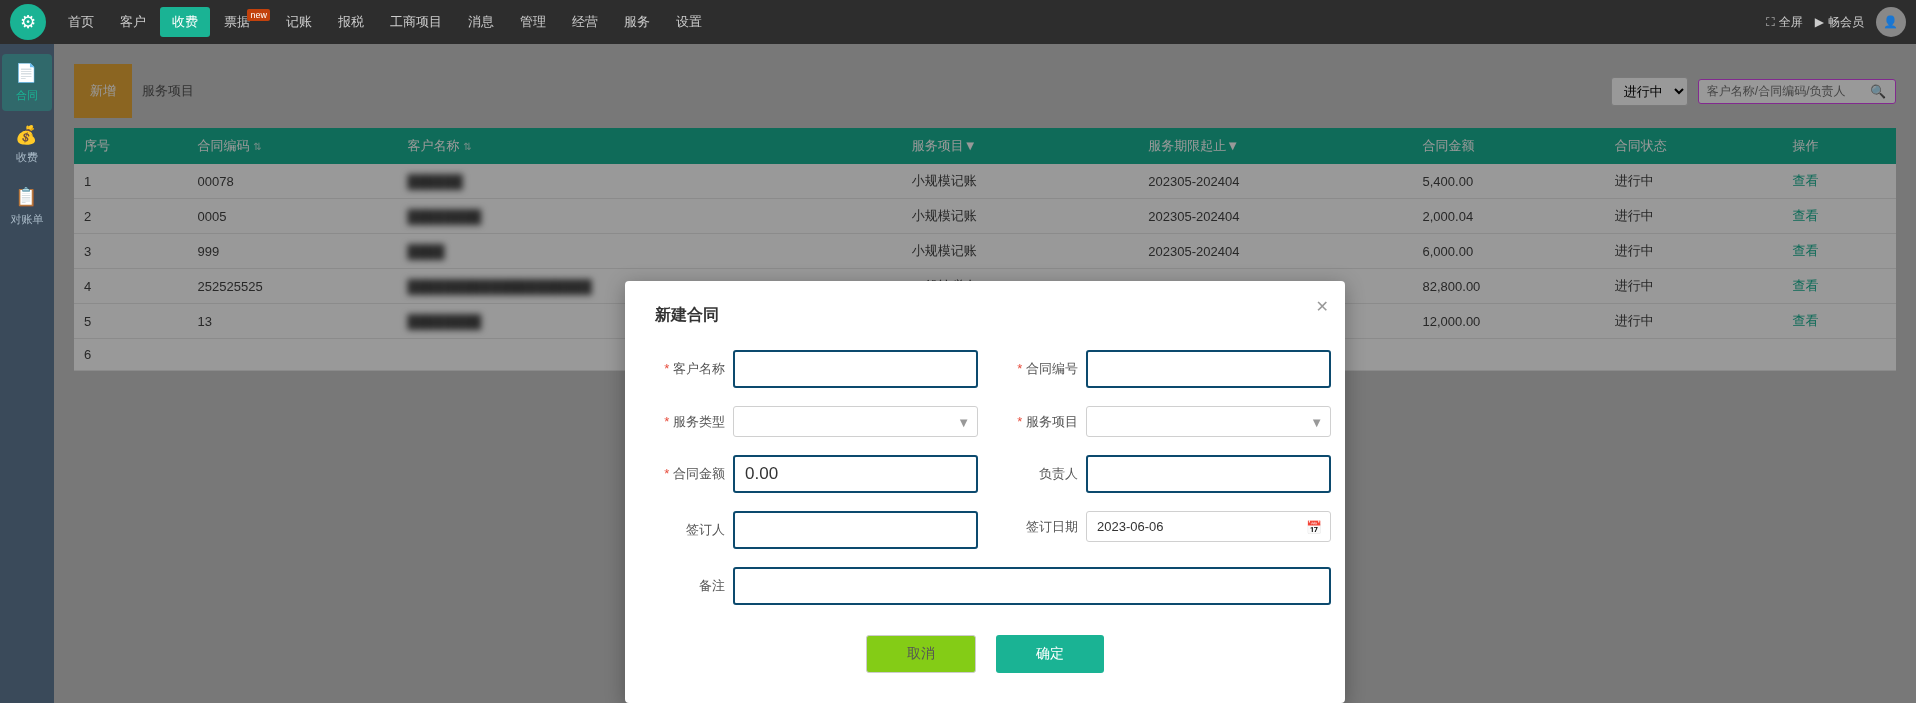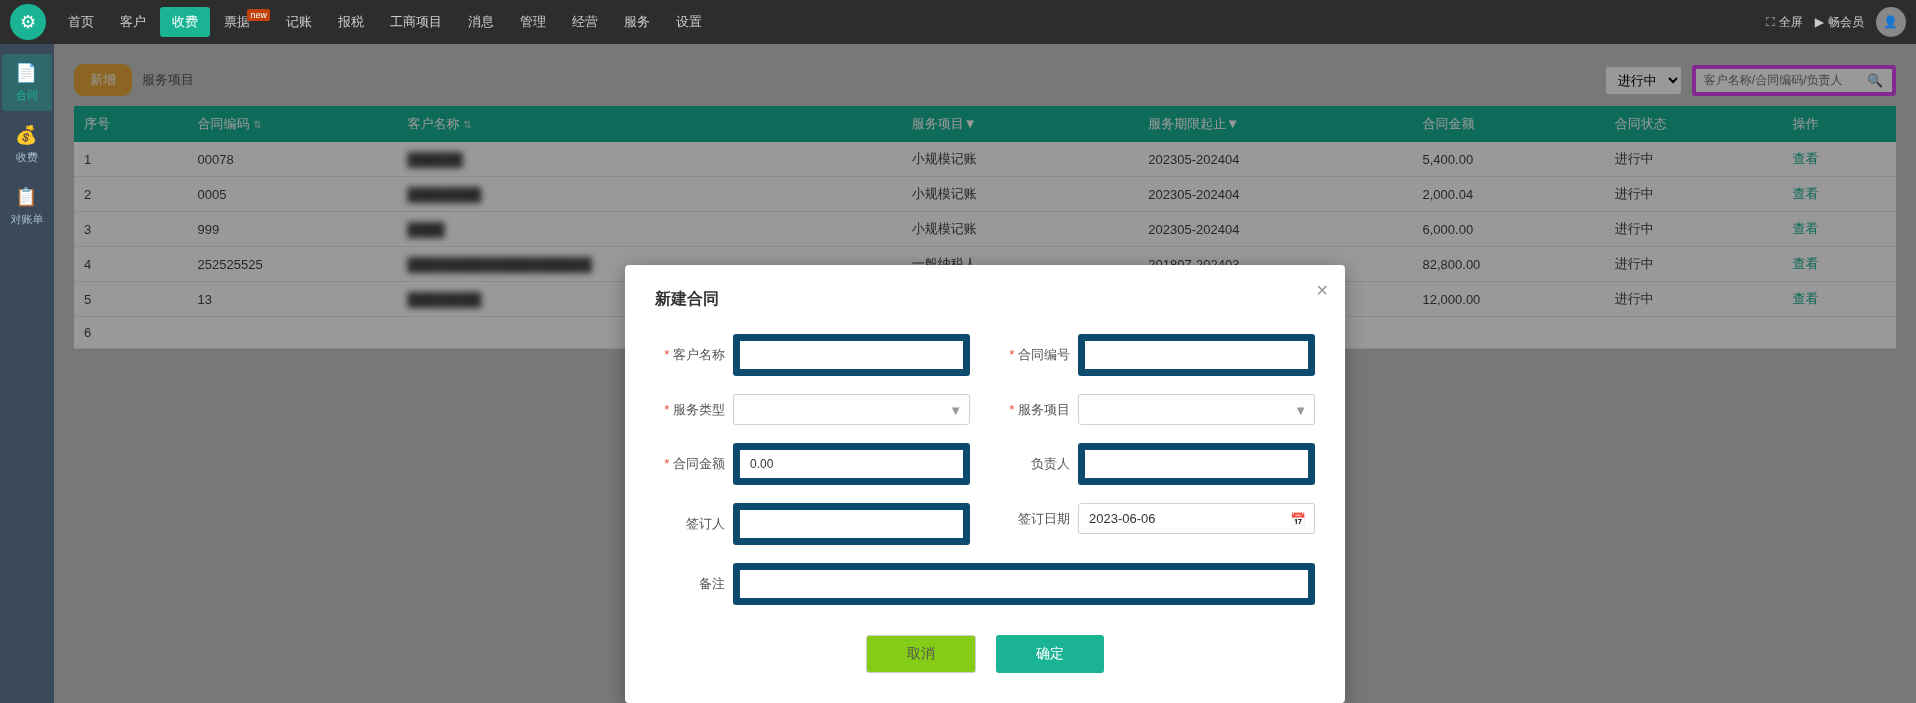--- a/index.html
+++ b/index.html
@@ -123,42 +123,42 @@
     .toolbar {
       display: flex;
       align-items: center;
       gap: 10px;
       margin-bottom: 10px;
     }
     .btn-new {
       background: #e8a838;
       color: white;
       border: none;
-      padding: 7px 16px;
-      border-radius: 9px;
+      padding: 18px 16px;
+      border-radius: 0;
       cursor: pointer;
       font-size: 13px;
     }
     .toolbar-label {
       color: #555;
       font-size: 13px;
     }
     .toolbar-spacer { flex: 1; }
     .status-select {
       padding: 5px 8px;
       border: 1px solid #ccc;
       border-radius: 3px;
       background: white;
       font-size: 13px;
       cursor: pointer;
     }
     .search-box {
       display: flex;
       align-items: center;
-      border: 4px solid #d946ef;
+      border: 1px solid #d946ef;
       border-radius: 3px;
       background: white;
       padding: 4px 8px;
       gap: 4px;
     }
     .search-box input {
       border: none;
       outline: none;
       font-size: 12px;
       width: 160px;
@@ -263,24 +263,24 @@
       width: 70px;
       text-align: right;
       flex-shrink: 0;
     }
     .form-label.required::before {
       content: '* ';
       color: #e74c3c;
     }
     .form-input {
       flex: 1;
-      border: 7px solid #0c4a6e;
+      border: 2px solid #0c4a6e;
       border-radius: 3px;
       padding: 7px 10px;
-      font-size: 12px;
+      font-size: 17px;
       outline: none;
       color: #333;
     }
     .form-select-wrap {
       flex: 1;
       position: relative;
     }
     .form-select {
       width: 100%;
       border: 1px solid #d0d0d0;

